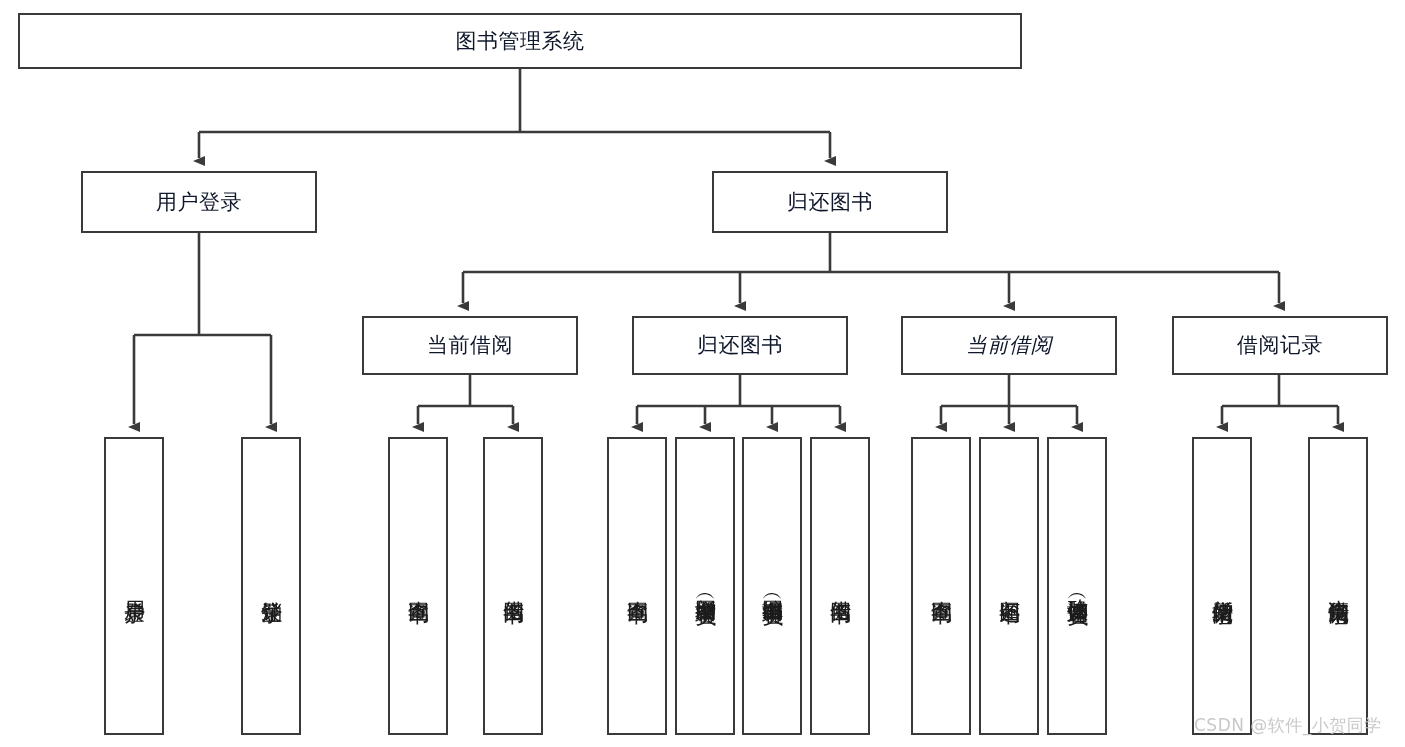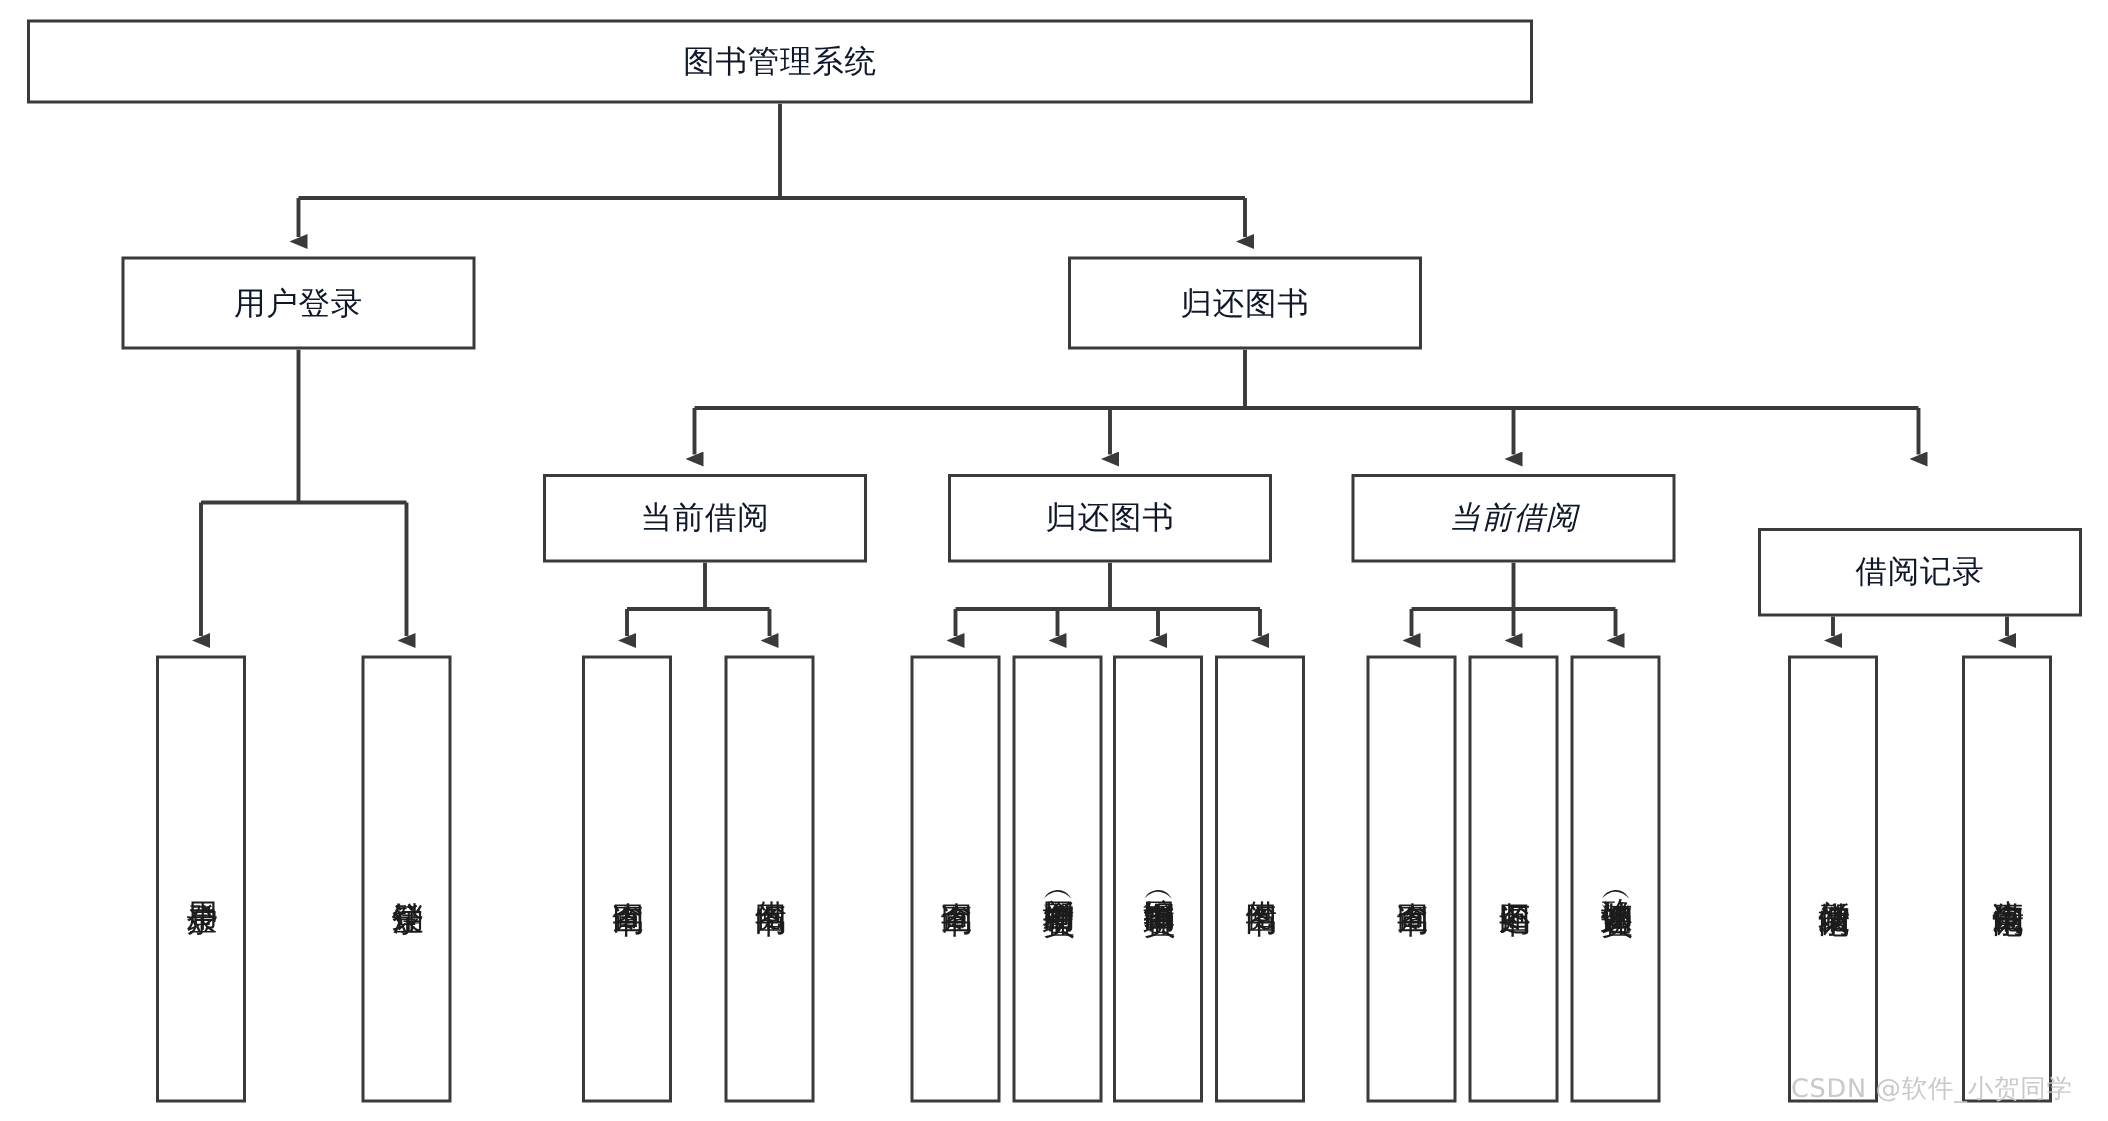--- a/index.html
+++ b/index.html
@@ -150,21 +150,21 @@
 
   <div class="node-box" style="left:362px; top:316px; width:216px; height:59px;">
     <span class="node-label">当前借阅</span>
   </div>
   <div class="node-box" style="left:632px; top:316px; width:216px; height:59px;">
     <span class="node-label">归还图书</span>
   </div>
   <div class="node-box" style="left:901px; top:316px; width:216px; height:59px;font-style:italic;">
     <span class="node-label">当前借阅</span>
   </div>
-  <div class="node-box" style="left:1172px; top:316px; width:216px; height:59px;margin-top:36px;">
+  <div class="node-box" style="left:1172px; top:316px; width:216px; height:59px;">
     <span class="node-label">借阅记录</span>
   </div>
 
   <div class="leaf-box" style="left:104px; top:437px; width:60px; height:298px;">
     <span class="leaf-label">用户登录</span>
   </div>
   <div class="leaf-box" style="left:241px; top:437px; width:60px; height:298px;">
     <span class="leaf-label">注销登录</span>
   </div>
   <div class="leaf-box" style="left:388px; top:437px; width:60px; height:298px;">

